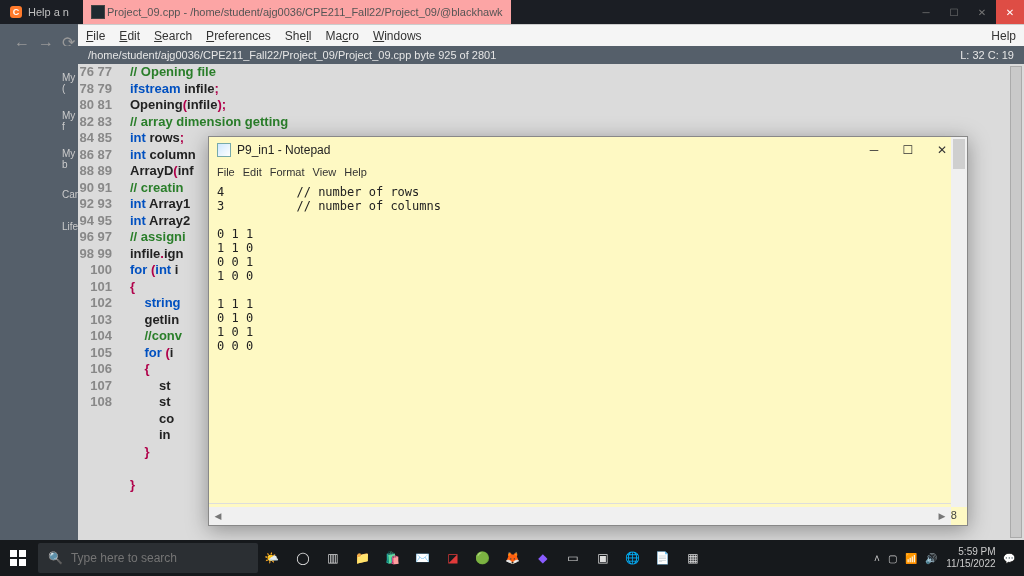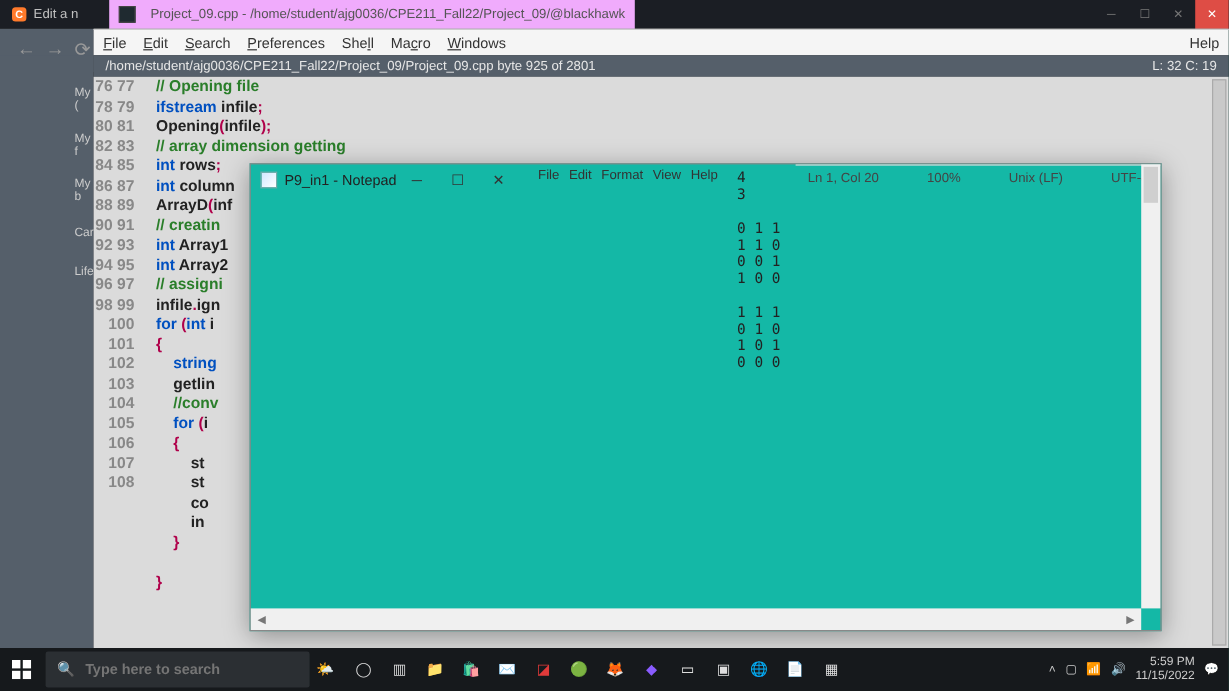--- a/index.html
+++ b/index.html
@@ -2,21 +2,21 @@
 <html><head>
 <meta charset="utf-8">
 <style>
 * { margin:0; padding:0; box-sizing:border-box; font-family:"Segoe UI",Tahoma,sans-serif; }
 body { width:1024px; height:576px; overflow:hidden; background:#2a2a2a; position:relative; }
 
 
 .tabrow { height:24px; background:#1b1e24; display:flex; align-items:center; color:#c0c0c0; font-size:11px; }
 .tab1 { display:flex; align-items:center; gap:6px; padding:0 10px; height:100%; }
 .tab1 .fav { width:12px; height:12px; border-radius:3px; background:#ff7a2b; display:flex; align-items:center; justify-content:center; color:#fff; font-size:9px; font-weight:bold; }
-.tab2 { display:flex; align-items:center; gap:12px; padding:0 8px; height:100%; background:#f0abfc; color:#555; margin-left:16px; }
+.tab2 { display:flex; align-items:center; gap:2px; padding:0 8px; height:100%; background:#fca5a5; color:#555; margin-left:4px; }
 .tab2 .ic { width:14px; height:14px; background:#1f2a30; border:1px solid #444; }
 .tabx { position:absolute; right:0; top:0; display:flex; }
 .tabx div { width:28px; height:24px; display:flex; align-items:center; justify-content:center; color:#777; font-size:10px; }
 .tabx .close { background:#de4d45; color:#fff; }
 
 
 
 
 .edmenu { position:absolute; left:78px; right:0; top:24px; height:22px; background:#f5f5f5; border-top:1px solid #ccc; display:flex; align-items:center; font-size:12px; color:#333; padding:0 8px; gap:14px; }
 .edmenu span u { text-decoration:underline; }
@@ -34,54 +34,54 @@
 .sideitem svg { width:16px; height:16px; stroke:#bbb; fill:none; }
 
 
 .code { position:absolute; left:78px; right:0; top:64px; bottom:36px; background:#dbdbdb; overflow:hidden; font-family:Consolas,"Courier New",monospace; font-size:13px; }
 .gutter { position:absolute; left:0; top:0; width:40px; text-align:right; color:#888; padding-right:6px; line-height:16.5px;font-weight:bold; }
 .codelines { position:absolute; left:52px; top:0; right:0; line-height:16.5px; white-space:pre; }
 .c-cmt{color:#2a7e2a;font-weight:bold;} .c-kw{color:#0050c0;font-weight:bold;} .c-id{color:#222;font-weight:bold;} .c-op{color:#b0004a;font-weight:bold;}
 .scrollhint{position:absolute;right:2px;top:2px;bottom:2px;width:12px;background:#c9c9c9;border:1px solid #aaa;}
 
 
-.notepad { position:absolute; left:208px; top:136px; width:760px; height:390px; background:#14b8a6; border:1px solid #888; box-shadow:0 4px 20px rgba(0,0,0,.35); display:flex; flex-direction:row; }
+.notepad { position:absolute; left:208px; top:136px; width:760px; height:390px; background:#fef9c3; border:1px solid #888; box-shadow:0 4px 20px rgba(0,0,0,.35); display:flex; flex-direction:column; }
 .np-title { height:26px; display:flex; align-items:center; padding:0 8px; font-size:12px; color:#222; }
 .np-title .ic { width:14px; height:14px; margin-right:6px; display:inline-block; background:linear-gradient(135deg,#cfe8ff,#fff); border:1px solid #7aa; }
 .np-title .winbtns { margin-left:auto; display:flex; gap:0; }
 .np-title .winbtns div { width:34px; height:22px; display:flex; align-items:center; justify-content:center; font-size:12px; color:#333; }
 .np-menu { height:18px; display:flex; gap:8px; padding:0 8px; font-size:11px; color:#333; align-items:center; }
 .np-body { flex:1; position:relative; font-family:Consolas,monospace; font-size:12px; color:#222; padding:4px 8px; white-space:pre; overflow:hidden; }
 .np-scroll-v { position:absolute; right:0; top:0; bottom:18px; width:16px; background:#f0f0f0; }
 .np-scroll-v .thumb { position:absolute; left:2px; right:2px; top:2px; height:30px; background:#cfcfcf; }
 .np-scroll-h { position:absolute; left:0; right:16px; bottom:0; height:18px; background:#f0f0f0; }
 .np-scroll-h .lar,.np-scroll-h .rar{position:absolute;top:2px;width:14px;height:14px;display:flex;align-items:center;justify-content:center;color:#777;font-size:9px;}
 .np-scroll-h .lar{left:2px;} .np-scroll-h .rar{right:2px;}
 .np-status { height:22px; border-top:1px solid #ddd; display:flex; align-items:center; font-size:11px; color:#444; padding:0 10px; gap:40px; }
 .np-status span:first-child { margin-left:auto; }
 
 
 .taskbar { position:absolute; left:0; right:0; bottom:0; height:36px; background:#16191c; display:flex; align-items:center; color:#ddd; font-size:12px; padding-right:8px; }
 .start { width:36px; height:36px; display:flex; align-items:center; justify-content:center; }
 .start svg{width:16px;height:16px;fill:#fff;}
 .search { display:flex; align-items:center; gap:8px; background:#2b2f33; height:30px; padding:0 10px; width:220px; margin-left:2px; border-radius:2px; color:#bbb; }
-.search input { background:transparent; border:none; color:#ddd; font-size:12px; outline:none; width:160px;font-weight:bold; }
+.search input { background:transparent; border:none; color:#ddd; font-size:12px; outline:none; width:160px; }
 .weather { display:flex; align-items:center; gap:4px; margin:0 6px; }
 .ticons { display:flex; align-items:center; gap:2px; margin-left:4px; }
 .ticons .ti { width:28px; height:28px; display:flex; align-items:center; justify-content:center; border-radius:2px; }
 .tray { margin-left:auto; display:flex; align-items:center; gap:8px; font-size:10px; color:#ccc; }
 .tray .clock { text-align:right; line-height:12px; }
 </style>
 </head>
 <body>
 
 <div class="tabrow">
   <div class="tab1">
     <span class="fav">C</span>
-    <span>Edit a n</span>
+    <span>Help a n</span>
   </div>
   <div class="tab2">
     <span class="ic"></span>
     <span>Project_09.cpp - /home/student/ajg0036/CPE211_Fall22/Project_09/@blackhawk</span>
   </div>
   <div class="tabx">
     <div>─</div>
     <div>☐</div>
     <div>✕</div>
     <div class="close">✕</div>

